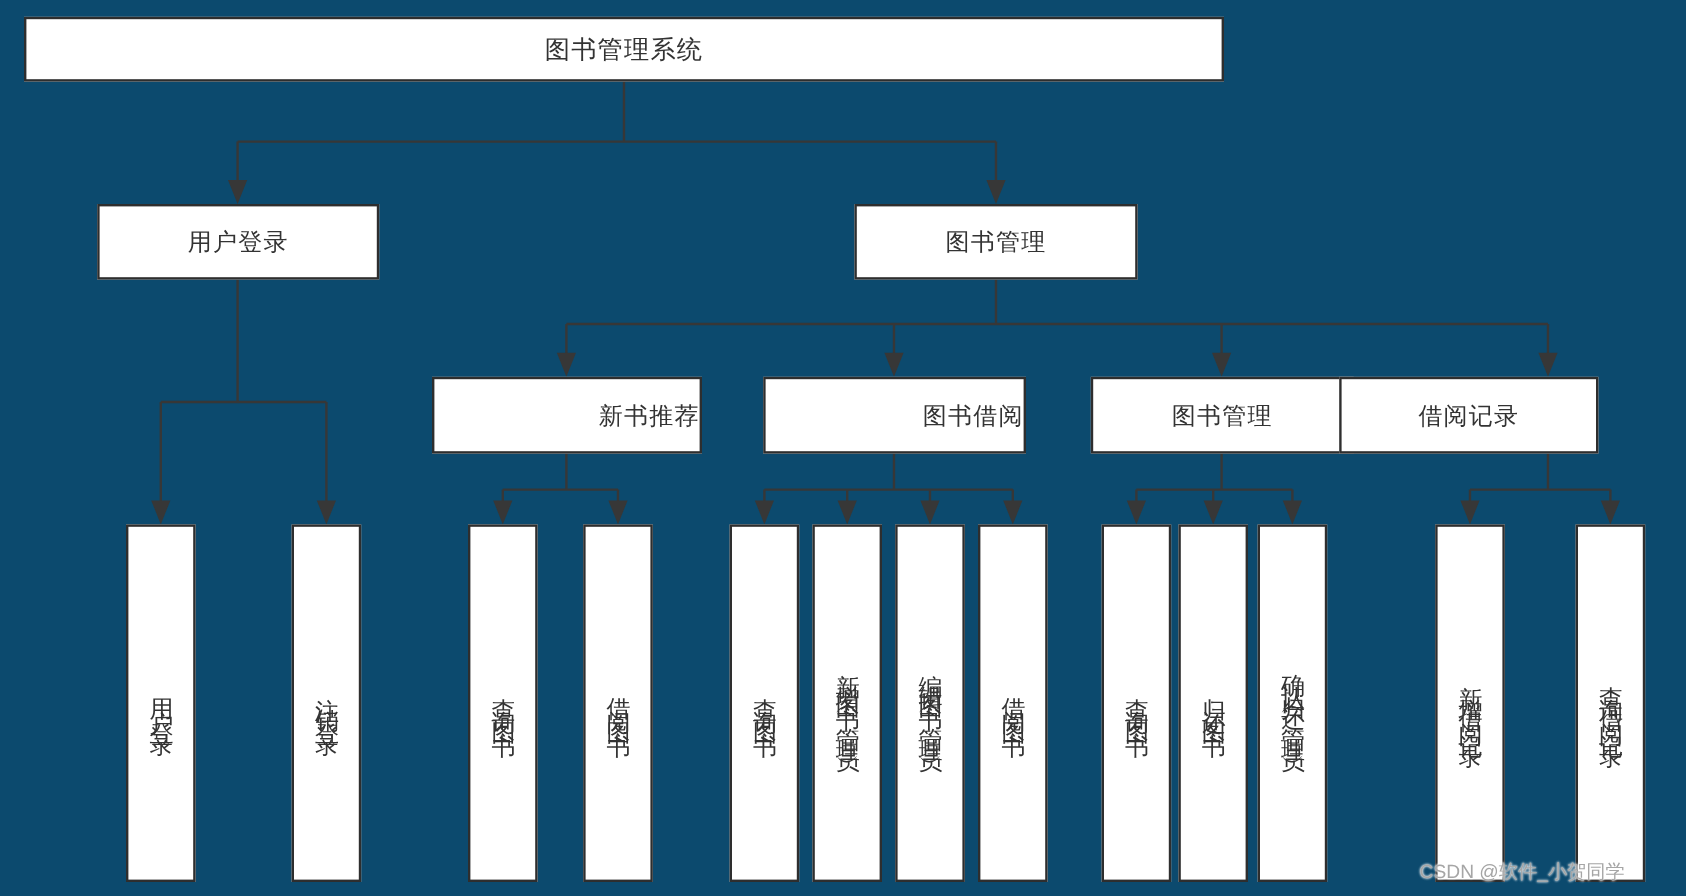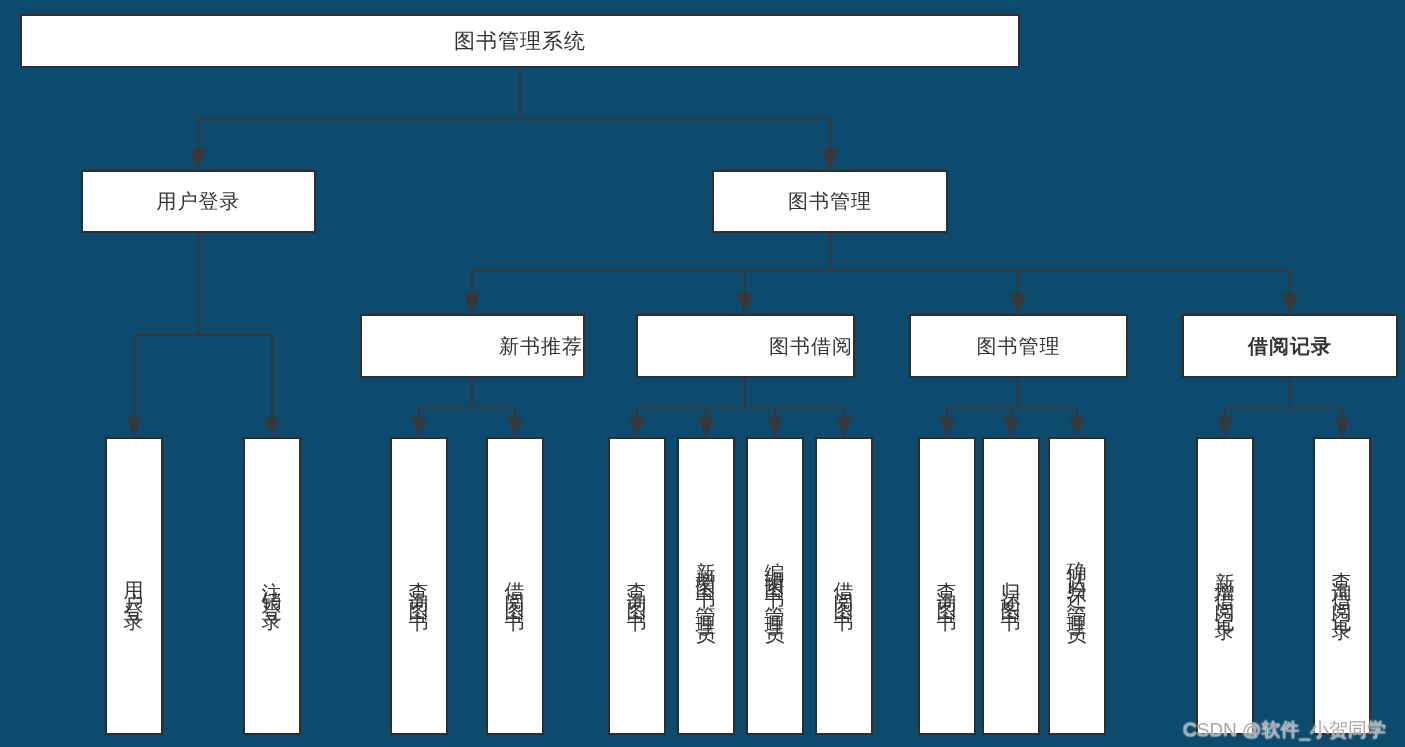--- a/index.html
+++ b/index.html
@@ -50,21 +50,21 @@
     white-space: nowrap;
   }
   .v-node.long span {
     letter-spacing: 9px;
   }
   .watermark {
     position: absolute;
     left: 1183px;
     top: 717px;
     z-index: 3;
-    font-size: 19px;
+    font-size: 16px;
     color: #a6a6a6;
     white-space: nowrap;
     text-shadow: 0 0 2px #ffffff, 0 0 2px #ffffff;
   }
 </style>
 </head>
 <body>
 
 <div class="stage">
 
@@ -112,21 +112,21 @@
 
   <div class="node h-node" style="left:360px; top:314px; width:225px; height:64px;justify-content:flex-end;">
     <span>新书推荐</span>
   </div>
   <div class="node h-node" style="left:636px; top:314px; width:219px; height:64px;justify-content:flex-end;">
     <span>图书借阅</span>
   </div>
   <div class="node h-node" style="left:909px; top:314px; width:219px; height:64px;">
     <span>图书管理</span>
   </div>
-  <div class="node h-node" style="left:1182px; top:314px; width:216px; height:64px;font-weight:bold;">
+  <div class="node h-node" style="left:1116px; top:314px; width:216px; height:64px;">
     <span>借阅记录</span>
   </div>
 
   <div class="node v-node" style="left:105px; top:437px; width:58px; height:298px;">
     <span>用户登录</span>
   </div>
   <div class="node v-node" style="left:243px; top:437px; width:58px; height:298px;">
     <span>注销登录</span>
   </div>
 

